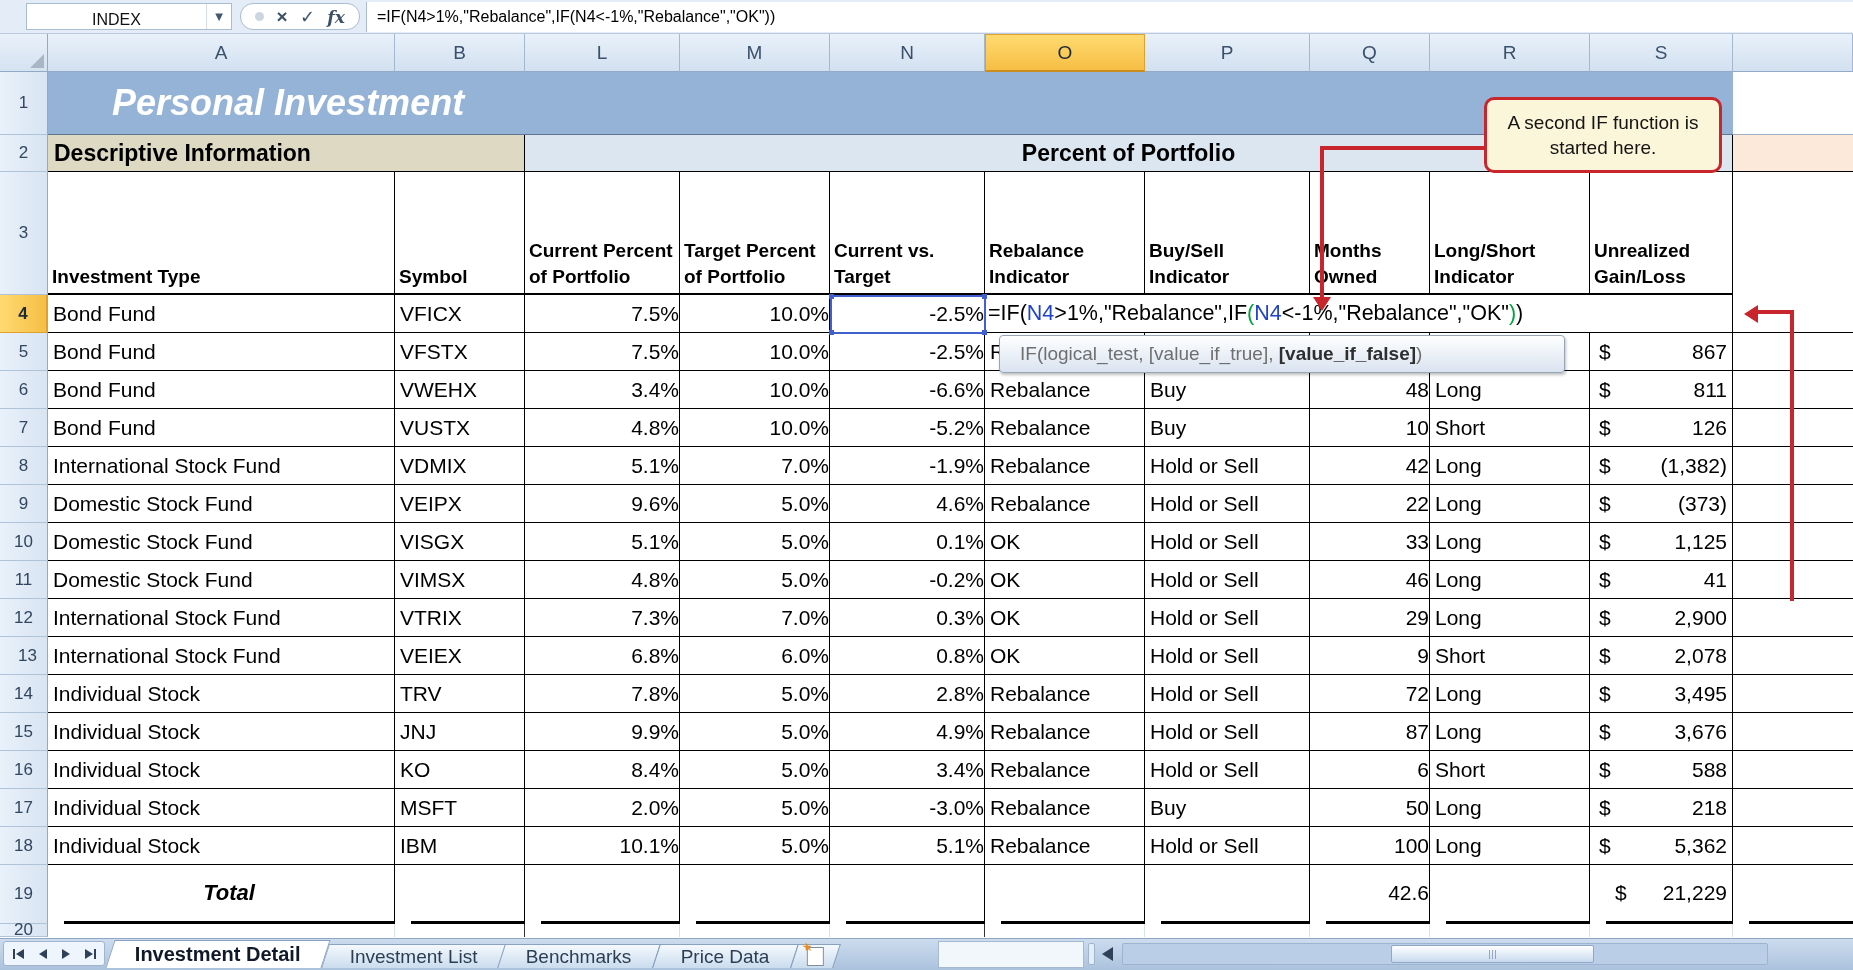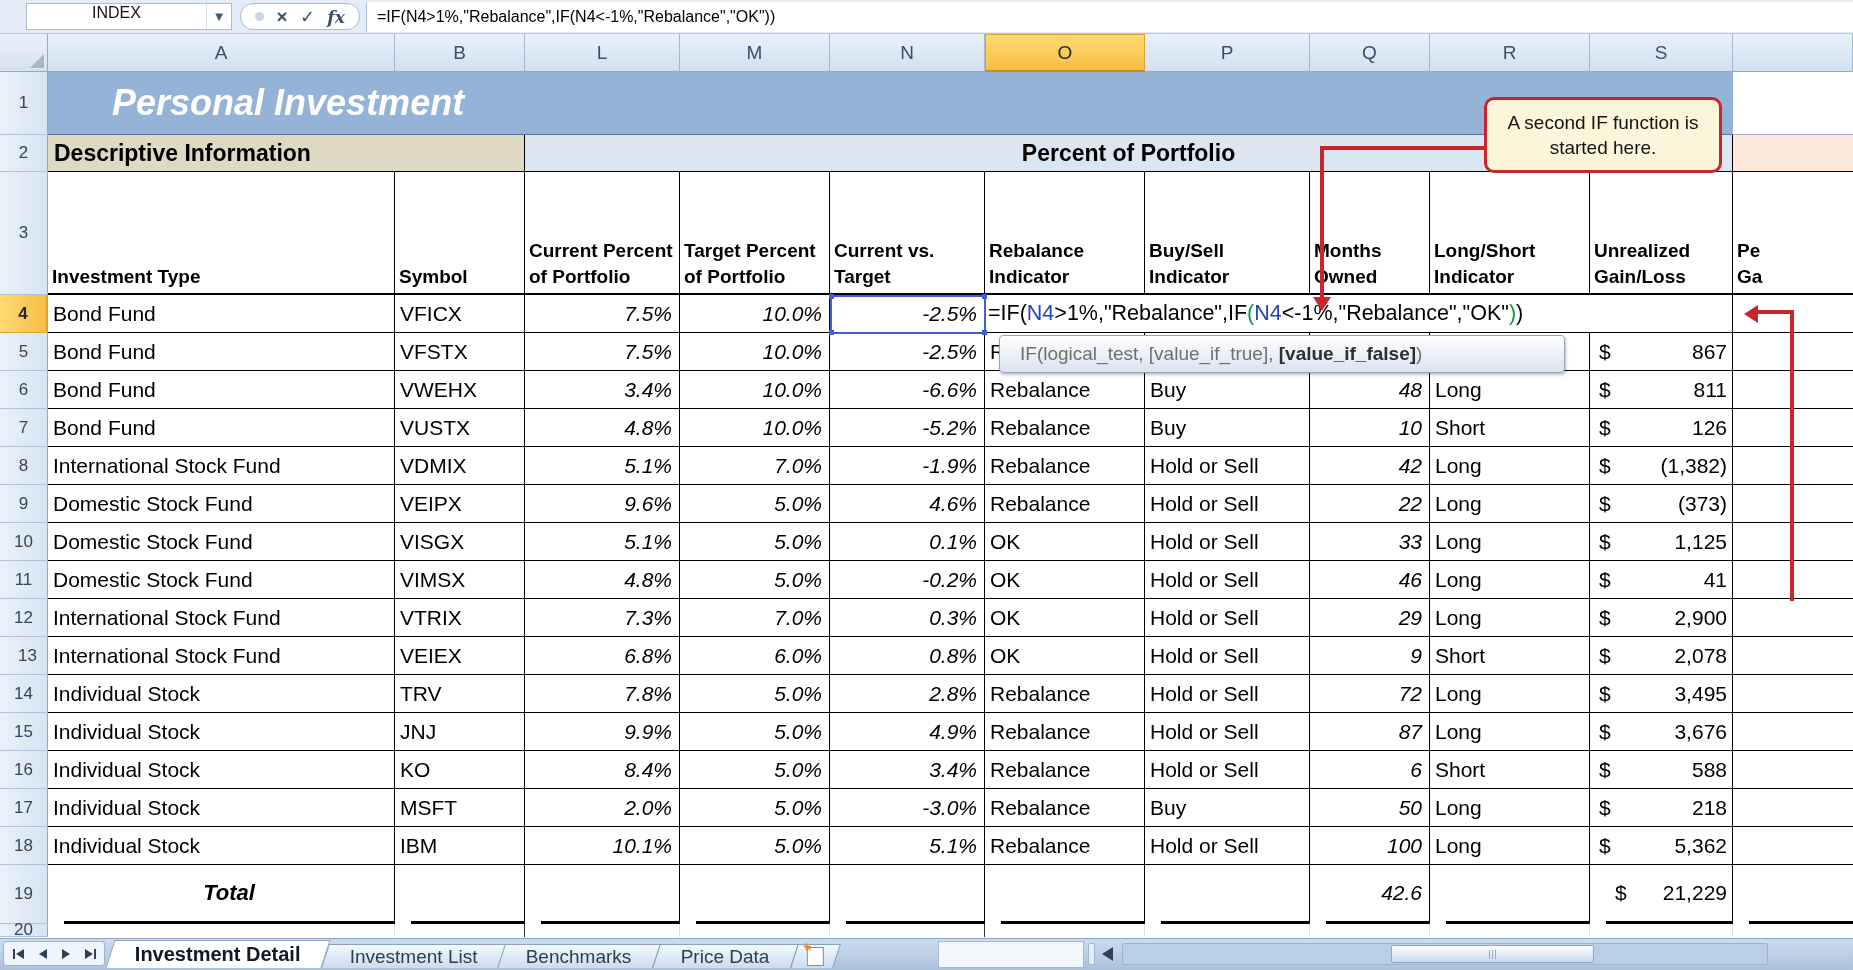--- a/index.html
+++ b/index.html
@@ -2,21 +2,21 @@
 <html><head>
 <meta charset="utf-8">
 <style>
   html,body{margin:0;padding:0;background:#fff;}
   #screen{position:relative;width:1853px;height:970px;overflow:hidden;background:#fff;
           font-family:"Liberation Sans",sans-serif;}
   
   #fbar{position:absolute;left:0;top:0;width:1853px;height:34px;background:#E4EDF7;
         border-bottom:1px solid #BCC9DB;box-sizing:border-box;}
   #namebox{position:absolute;left:26px;top:3px;width:206px;height:27px;background:#fff;
-           border:1px solid #A9BCD2;box-sizing:border-box;display:flex;align-items:flex-start;}
+           border:1px solid #A9BCD2;box-sizing:border-box;display:flex;align-items:flex-end;}
   #namebox .nbtext{flex:1;text-align:center;font-size:16px;color:#111;}
   #namebox .nbdrop{width:24px;height:100%;display:flex;align-items:center;justify-content:center;
            border-left:1px solid #D5DEE9;font-family:"DejaVu Sans",sans-serif;font-size:10px;color:#44586E;}
   #fpill{position:absolute;left:240px;top:3px;width:120px;height:27px;background:#fff;
          border:1px solid #A9BCD2;border-radius:13px;box-sizing:border-box;
          display:flex;align-items:center;justify-content:space-around;padding:0 8px;}
   #fpill .dot{width:9px;height:9px;border-radius:50%;background:#CBD6E2;}
   #fpill .x{font-size:19px;font-weight:bold;color:#3C5068;}
   #fpill .ok{font-family:"DejaVu Sans",sans-serif;font-size:18px;font-weight:bold;color:#3C5068;}
   #fpill .fx{font-family:"DejaVu Serif",serif;font-style:italic;font-weight:bold;font-size:17px;color:#3C5068;}
@@ -41,21 +41,21 @@
       border-bottom:1px solid #AEC2D8;box-sizing:border-box;}
   .rh.sel{background:linear-gradient(90deg,#FFDA71,#F6BE44);border-right:2px solid #DFA02F;
       border-bottom:1px solid #DFA02F;color:#1F2937;font-weight:bold;}
   
   #body{position:absolute;left:48px;top:72px;width:1805px;height:866px;overflow:hidden;}
   .row{display:grid;grid-template-columns:347px 130px 155px 150px 155px 160px 165px 120px 160px 143px 120px;
        width:1805px;}
   .c{box-sizing:border-box;border-right:1px solid #000;border-bottom:1px solid #000;background:#fff;
      font-size:21px;color:#000;display:flex;align-items:center;overflow:hidden;white-space:pre;}
   .al{padding-left:5px;}
-  .ar{justify-content:flex-end;padding-right:7px;font-style:italic;}
+  .ar{justify-content:flex-end;padding-right:0;}
   .money{justify-content:space-between;padding:0 5px 0 9px;}
   .titlecell{grid-column:1/11;background:#95B3D7;border-right:none;border-bottom:1px solid #62758F;
      color:#fff;font-size:36px;font-weight:bold;font-style:italic;padding-left:64px;}
   .t1{grid-column:11/12;background:#fff;border-right:none;border-bottom:1px solid #9FB0C4;}
   .desc{grid-column:1/3;background:#DDD9C3;font-size:23px;font-weight:bold;padding-left:6px;}
   .pct{grid-column:3/11;background:#DCE6F1;font-size:23px;font-weight:bold;justify-content:center;}
   .cream{grid-column:11/12;background:#FDE9D9;border-right:none;}
   .hdr{font-weight:bold;align-items:flex-end;padding:3px 4px;font-size:19px;line-height:26px;
        border-bottom:2px solid #000;white-space:pre-line;}
   .fcell{grid-column:6/11;padding-left:3px;font-size:21.5px;white-space:pre;}
@@ -188,22 +188,20 @@
         <div class="c hdr">Investment Type</div>
         <div class="c hdr">Symbol</div>
         <div class="c hdr">Current Percent of Portfolio</div>
         <div class="c hdr">Target Percent of Portfolio</div>
         <div class="c hdr">Current vs. Target</div>
         <div class="c hdr">Rebalance Indicator</div>
         <div class="c hdr">Buy/Sell Indicator</div>
         <div class="c hdr">Months Owned</div>
         <div class="c hdr">Long/Short Indicator</div>
         <div class="c hdr">Unrealized Gain/Loss</div>
-        <div class="c hdr lastcol">Pe
-Ga</div>
       </div>
       <div class="row" style="height: 38px;">
         <div class="c al">Bond Fund</div>
         <div class="c al">VFICX</div>
         <div class="c ar">7.5%</div>
         <div class="c ar">10.0%</div>
         <div class="c ar">-2.5%</div>
         <div class="c fcell"><span style="color: rgb(0, 0, 0);">=IF</span><span style="color: rgb(0, 0, 0);">(</span><span style="color: rgb(33, 68, 196);">N4</span><span style="color: rgb(0, 0, 0);">&gt;1%,"Rebalance",IF</span><span style="color: rgb(0, 163, 60);">(</span><span style="color: rgb(33, 68, 196);">N4</span><span style="color: rgb(0, 0, 0);">&lt;-1%,"Rebalance","OK"</span><span style="color: rgb(0, 163, 60);">)</span><span style="color: rgb(0, 0, 0);">)</span></div>
         <div class="c lastcol"></div>
       </div>

